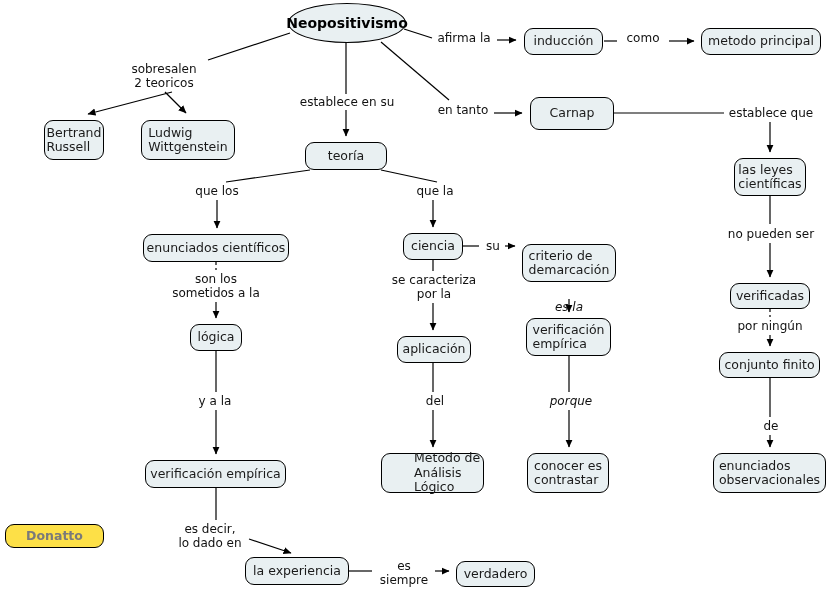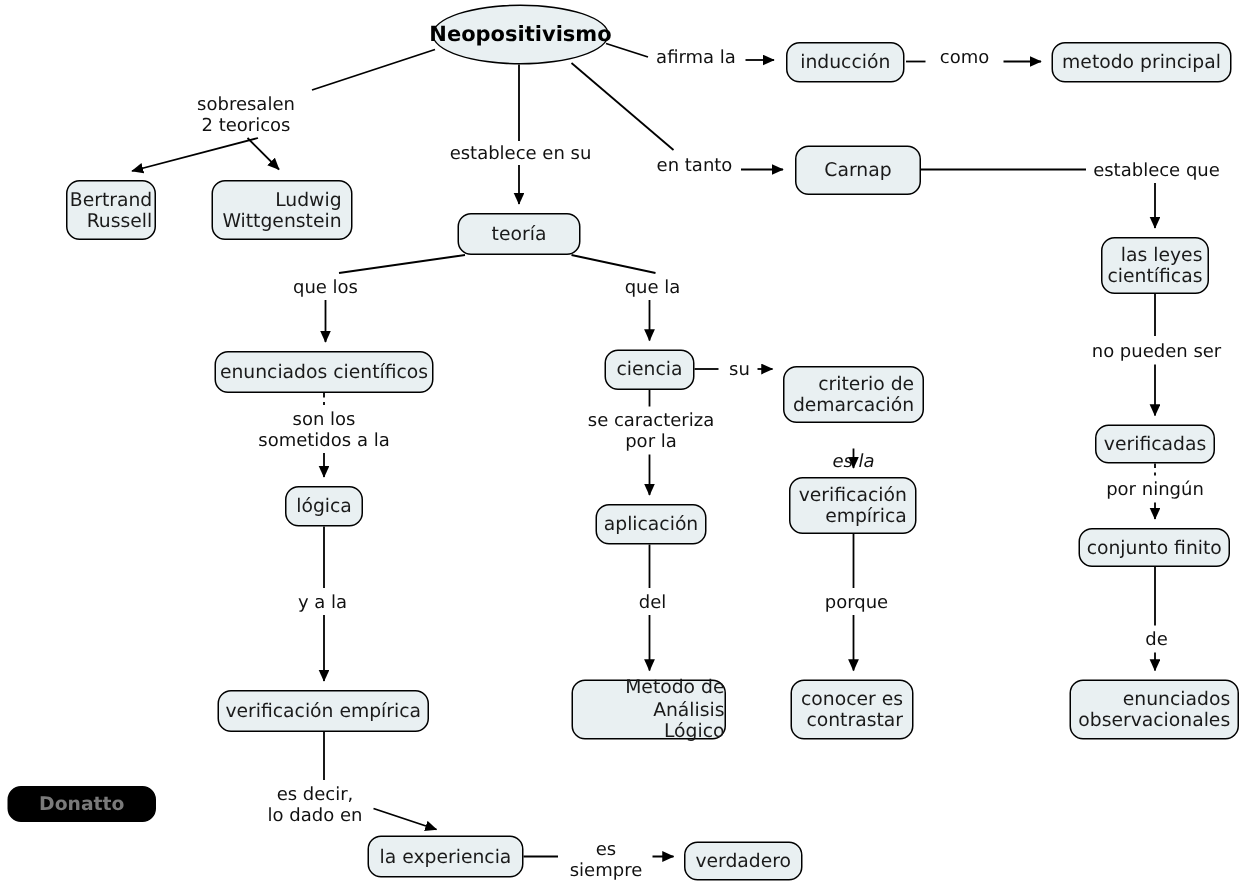--- a/index.html
+++ b/index.html
@@ -28,35 +28,35 @@
     box-sizing: border-box;
     background: #e9f0f2;
     border: 1px solid #000000;
     border-radius: 9px;
     color: #1a1a1a;
     font-size: 12.5px;
     line-height: 14.5px;
     display: flex;
     align-items: center;
     justify-content: center;
-    text-align: right;
+    text-align: left;
     white-space: pre-line;
     z-index: 2;
   }
   .node.root {
     border-radius: 50%;
     font-weight: bold;
     font-size: 14px;
     color: #000000;
   }
   .node.author {
     font-weight: bold;
     color: #7a7a7a;
     font-size: 12.5px;
-    background: #000000;
+    background: #fde047;
     border-color: #000000;
   }
   .link-label {
     position: absolute;
     font-size: 12px;
     line-height: 14px;
     color: #111111;
     text-align: center;
     white-space: pre-line;
     background: transparent;
@@ -186,21 +186,21 @@
       <div class="link-label" style="left: 483px; top: 239px; width: 20px;">su</div>
       <div class="link-label" style="left: 724px; top: 227px; width: 94px;">no pueden ser</div>
       <div class="link-label" style="left: 166px; top: 272px; width: 100px;">son los
 sometidos a la</div>
       <div class="link-label" style="left: 386px; top: 273px; width: 96px;">se caracteriza
 por la</div>
       <div class="link-label" style="left: 551px; top: 300px; width: 36px; font-style: italic;">es la</div>
       <div class="link-label" style="left: 733px; top: 319px; width: 74px;">por ningún</div>
       <div class="link-label" style="left: 194px; top: 394px; width: 42px;">y a la</div>
       <div class="link-label" style="left: 422px; top: 394px; width: 26px;">del</div>
-      <div class="link-label" style="left: 546px; top: 394px; width: 50px;">porque</div>
+      <div class="link-label" style="left: 546px; top: 394px; width: 50px; font-style: italic;">porque</div>
       <div class="link-label" style="left: 761px; top: 419px; width: 20px;">de</div>
       <div class="link-label" style="left: 172px; top: 522px; width: 76px;">es decir,
 lo dado en</div>
       <div class="link-label" style="left: 375px; top: 559px; width: 58px;">es
 siempre</div>
     </div>
 
 </div>
 
 </body></html>

